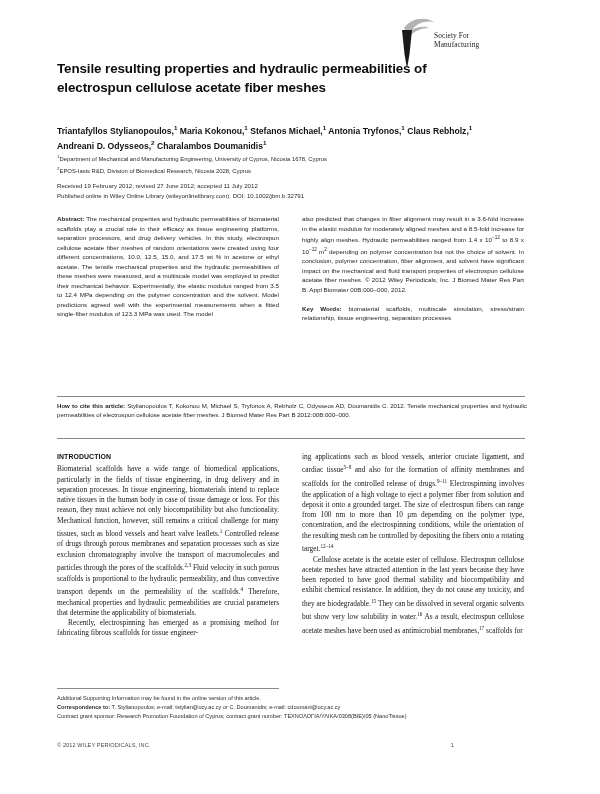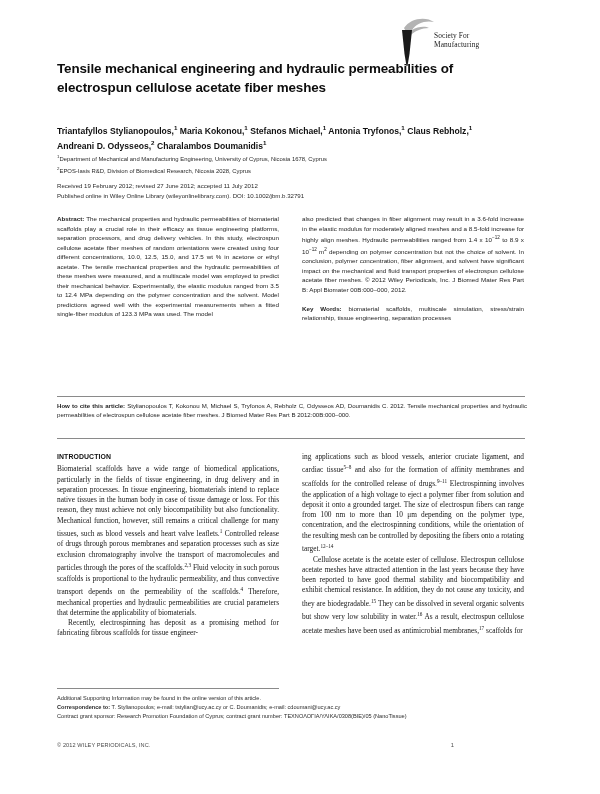--- a/index.html
+++ b/index.html
@@ -206,21 +206,21 @@
     <svg class="logo-svg" width="110" height="58" viewBox="0 0 110 58">
       <path d="M8 14 C14 4, 30 2, 38 8 C30 6, 20 9, 16 16 C22 12, 30 12, 33 14 C26 14, 18 17, 14 22 C12 19, 9 17, 8 14 Z" fill="#b3b3b3"></path>
       <path d="M6 16 L16 16 L13.5 40 L11.5 52 L10.5 52 L8.5 40 Z" fill="#1a1a1a"></path>
     </svg>
     <div class="logo-text">
       <div>Society For</div>
       <div>Manufacturing</div>
     </div>
   </div>
 
-  <div class="title">Tensile mechanical engineering and hydraulic permeabilities of electrospun cellulose acetate fiber meshes</div>
+  <div class="title">Tensile resulting properties and hydraulic permeabilities of electrospun cellulose acetate fiber meshes</div>
 
   <div class="authors">Triantafyllos Stylianopoulos,<sup>1</sup> Maria Kokonou,<sup>1</sup> Stefanos Michael,<sup>1</sup> Antonia Tryfonos,<sup>1</sup> Claus Rebholz,<sup>1</sup> Andreani D. Odysseos,<sup>2</sup> Charalambos Doumanidis<sup>1</sup></div>
 
   <div class="affils">
     <div><sup>1</sup><span>Department of Mechanical and Manufacturing Engineering, University of Cyprus, Nicosia 1678, Cyprus</span></div>
     <div><sup>2</sup><span>EPOS-Iasis R&amp;D, Division of Biomedical Research, Nicosia 2028, Cyprus</span></div>
   </div>
 
   <div class="dates">
     <div>Received 19 February 2012; revised 27 June 2012; accepted 11 July 2012</div>
@@ -233,21 +233,21 @@
     <div class="kw"><b>Key Words:</b> biomaterial scaffolds, multiscale simulation, stress/strain relationship, tissue engineering, separation processes</div>
   </div>
 
   <div class="rule rule-top"></div>
   <div class="cite"><b>How to cite this article:</b> Stylianopoulos T, Kokonou M, Michael S, Tryfonos A, Rebholz C, Odysseos AD, Doumanidis C. 2012. Tensile mechanical properties and hydraulic permeabilities of electrospun cellulose acetate fiber meshes. J Biomed Mater Res Part B 2012:00B:000–000.</div>
   <div class="rule rule-bottom"></div>
 
   <div class="body-col body-left">
     <div class="sec-head">INTRODUCTION</div>
     <div>Biomaterial scaffolds have a wide range of biomedical applications, particularly in the fields of tissue engineering, in drug delivery and in separation processes. In tissue engineering, biomaterials intend to replace native tissues in the human body in case of tissue damage or loss. For this reason, they must achieve not only biocompatibility but also functionality. Mechanical function, however, still remains a critical challenge for many tissues, such as blood vessels and heart valve leaflets.<sup>1</sup> Controlled release of drugs through porous membranes and separation processes such as size exclusion chromatography involve the transport of macromolecules and particles through the pores of the scaffolds.<sup>2,3</sup> Fluid velocity in such porous scaffolds is proportional to the hydraulic permeability, and thus convective transport depends on the permeability of the scaffolds.<sup>4</sup> Therefore, mechanical properties and hydraulic permeabilities are crucial parameters that determine the applicability of biomaterials.</div>
-    <div class="indent">Recently, electrospinning has deposit as a promising method for fabricating fibrous scaffolds for tissue engineer-</div>
+    <div class="indent">Recently, electrospinning has emerged as a promising method for fabricating fibrous scaffolds for tissue engineer-</div>
   </div>
 
   <div class="body-col body-right">
     <div>ing applications such as blood vessels, anterior cruciate ligament, and cardiac tissue<sup>5–8</sup> and also for the formation of affinity membranes and scaffolds for the controlled release of drugs.<sup>9–11</sup> Electrospinning involves the application of a high voltage to eject a polymer fiber from solution and deposit it onto a grounded target. The size of electrospun fibers can range from 100 nm to more than 10 μm depending on the polymer type, concentration, and the electrospinning conditions, while the orientation of the resulting mesh can be controlled by depositing the fibers onto a rotating target.<sup>12–14</sup></div>
     <div class="indent">Cellulose acetate is the acetate ester of cellulose. Electrospun cellulose acetate meshes have attracted attention in the last years because they have been reported to have good thermal stability and biocompatibility and exhibit chemical resistance. In addition, they do not cause any toxicity, and they are biodegradable.<sup>15</sup> They can be dissolved in several organic solvents but show very low solubility in water.<sup>16</sup> As a result, electrospun cellulose acetate meshes have been used as antimicrobial membranes,<sup>17</sup> scaffolds for</div>
   </div>
 
   <div class="fn-rule"></div>
   <div class="footnotes">
     <div>Additional Supporting Information may be found in the online version of this article.</div>

